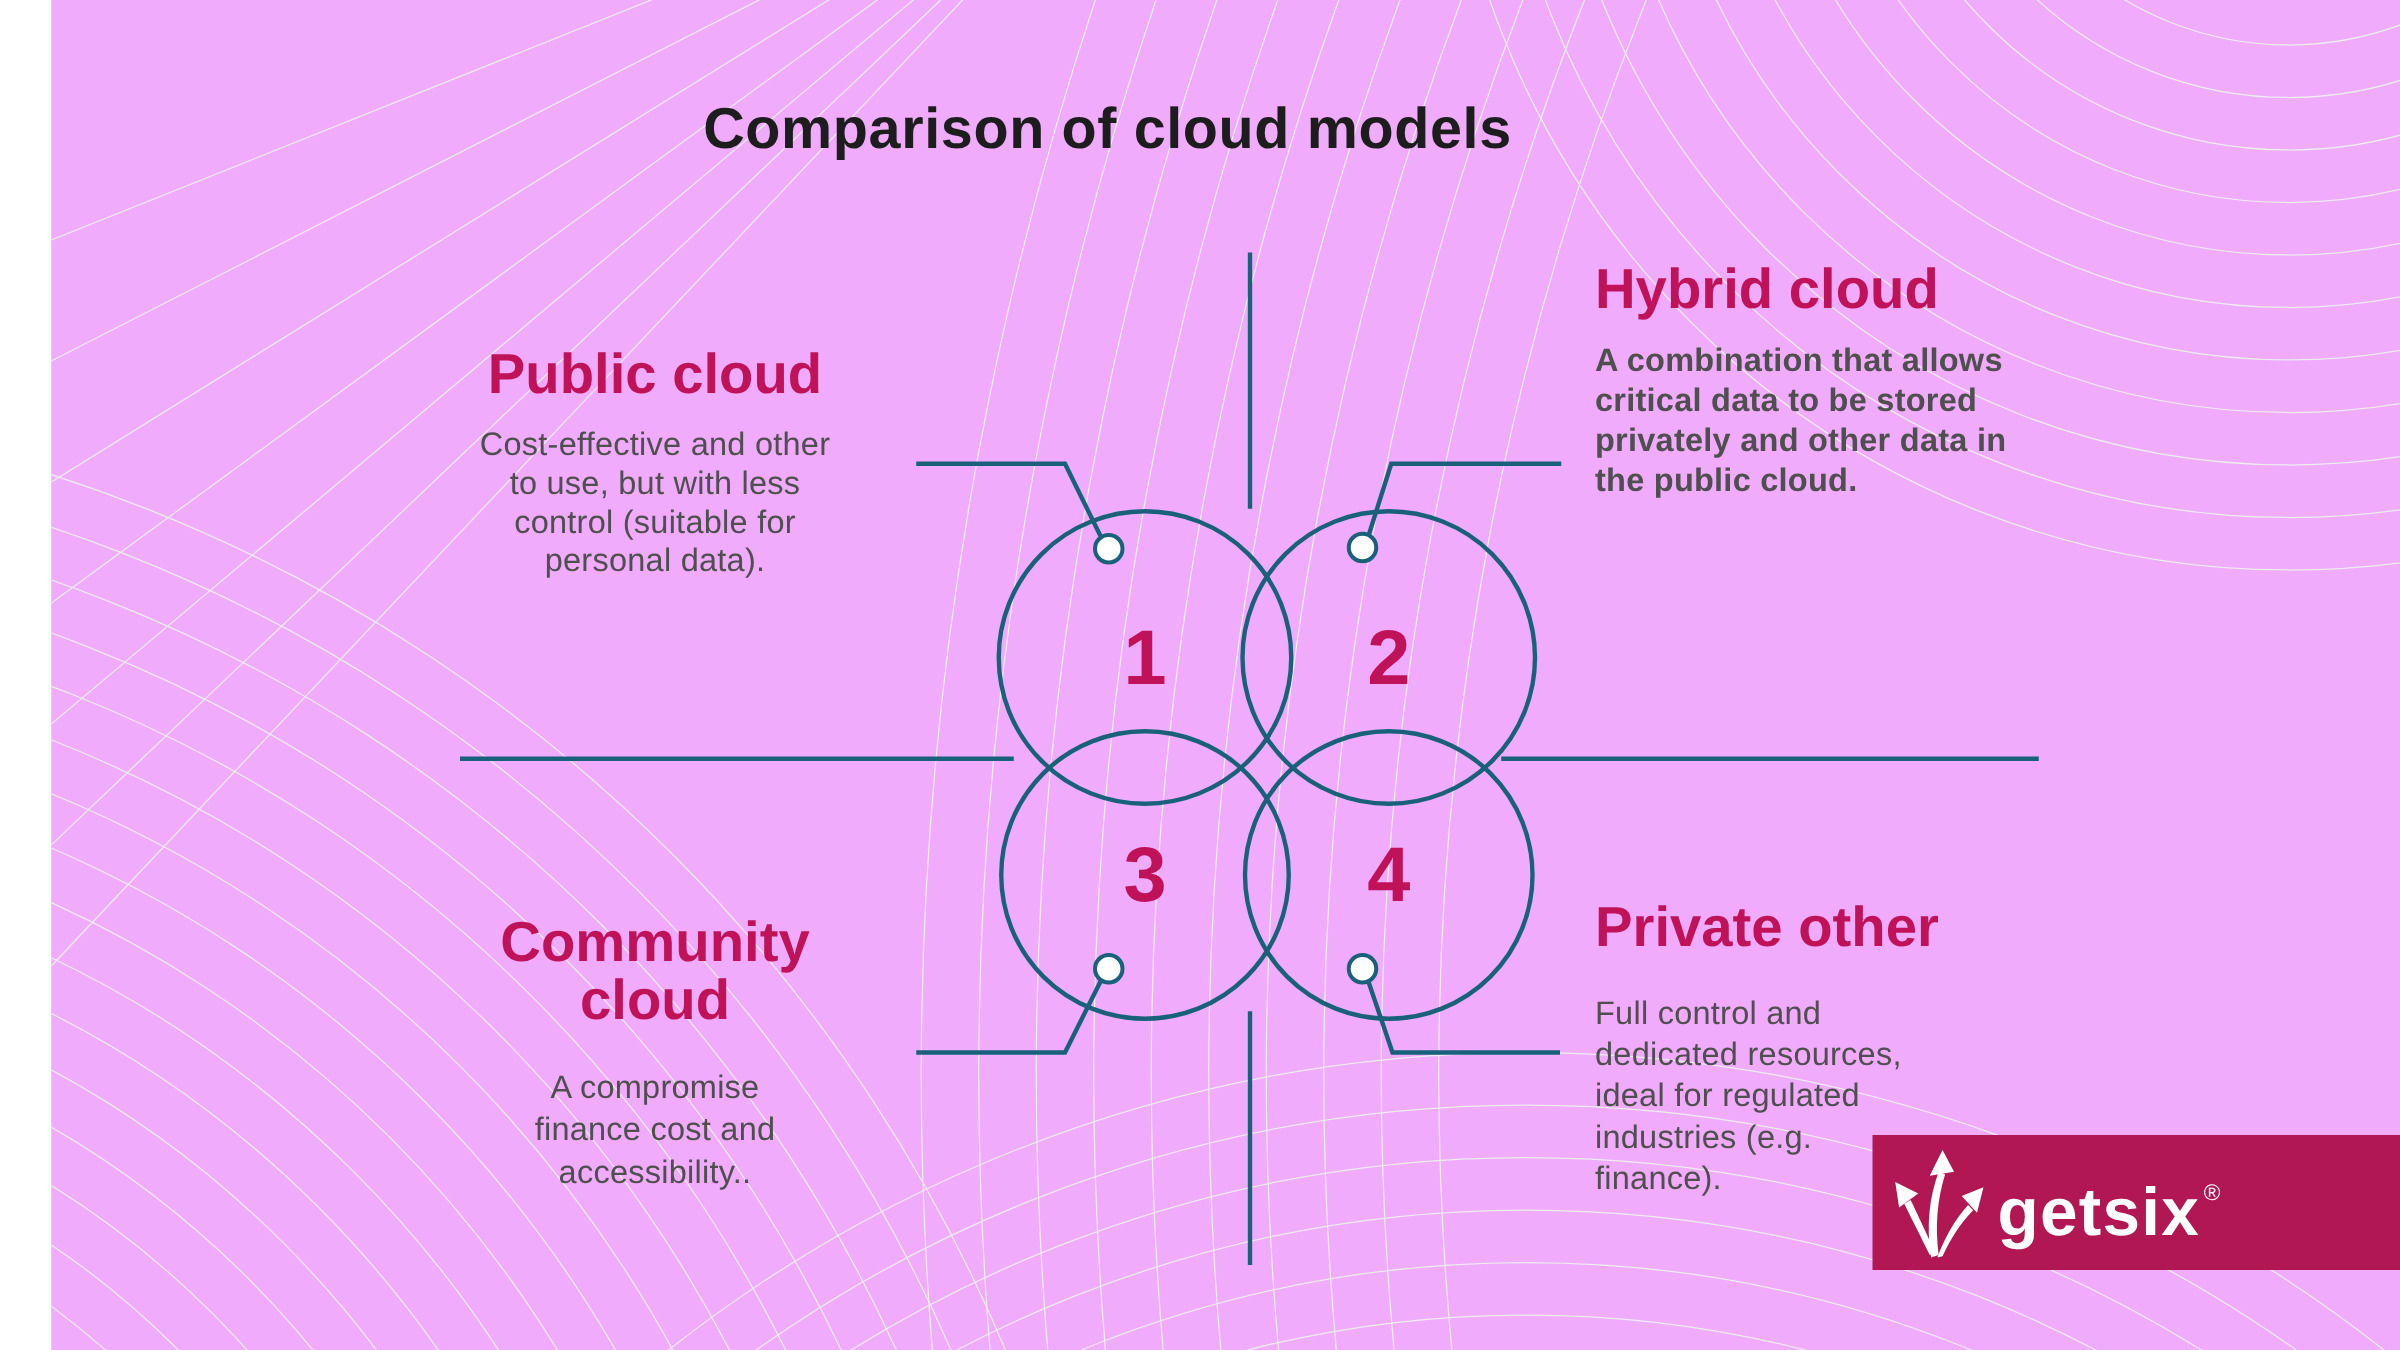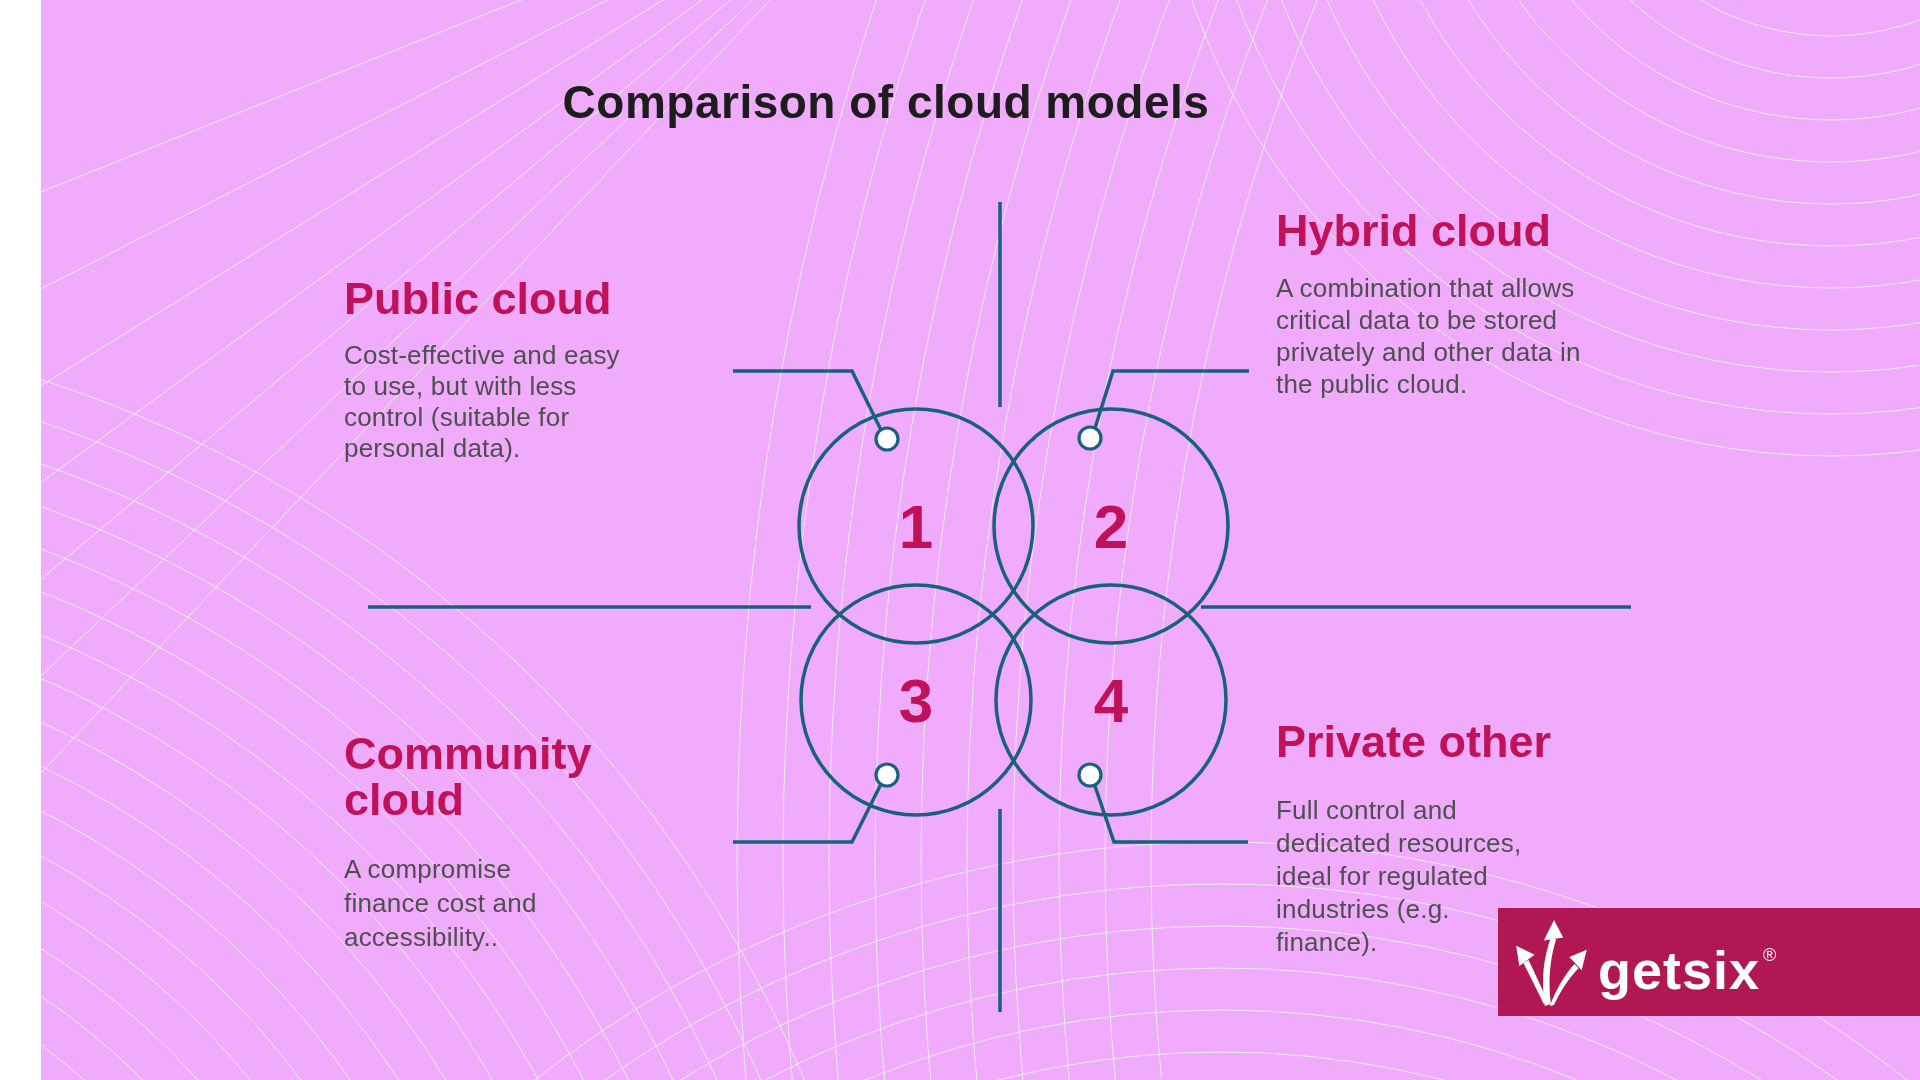--- a/index.html
+++ b/index.html
@@ -14,26 +14,26 @@
     font-size:46px;font-weight:600;color:#1d1d1d;letter-spacing:.5px;
   }
   .model-heading{
     font-size:45px;font-weight:600;color:#c01259;
     white-space:pre-line;line-height:46px;
   }
   .model-desc{
     font-size:26px;font-weight:400;color:#4f4f4f;
     white-space:pre-line;line-height:32px;letter-spacing:.2px;
   }
-  .align-r{text-align:left;}
+  .align-r{text-align:center;}
   .align-l{text-align:left;}
   .h-public{left:303px;top:276px;width:360px;}
   .d-public{left:303px;top:340px;width:360px;line-height:31px;}
   .h-hybrid{left:1235px;top:208px;width:380px;}
-  .d-hybrid{left:1235px;top:272px;width:380px;}
+  .d-hybrid{left:1235px;top:272px;width:380px;font-weight:bold;}
   .h-community{left:303px;top:731px;width:360px;}
   .d-community{left:303px;top:852px;width:360px;line-height:34px;}
   .h-private{left:1235px;top:719px;width:380px;}
   .d-private{left:1235px;top:794px;width:380px;line-height:33px;}
   .circle-number{
     width:140px;height:90px;line-height:90px;text-align:center;
     font-size:62px;font-weight:600;color:#c01259;
   }
   .n1{left:805px;top:482px;}
   .n2{left:1000px;top:482px;}
@@ -155,21 +155,21 @@
   </svg>
 
   <div class="abs page-title">Comparison of cloud models</div>
 
   <div class="abs circle-number n1">1</div>
   <div class="abs circle-number n2">2</div>
   <div class="abs circle-number n3">3</div>
   <div class="abs circle-number n4">4</div>
 
   <div class="abs model-heading align-r h-public">Public cloud</div>
-  <div class="abs model-desc align-r d-public">Cost-effective and easy
+  <div class="abs model-desc align-r d-public">Cost-effective and other
 to use, but with less
 control (suitable for
 personal data).</div>
 
   <div class="abs model-heading align-l h-hybrid">Hybrid cloud</div>
   <div class="abs model-desc align-l d-hybrid">A combination that allows
 critical data to be stored
 privately and other data in
 the public cloud.</div>
 

